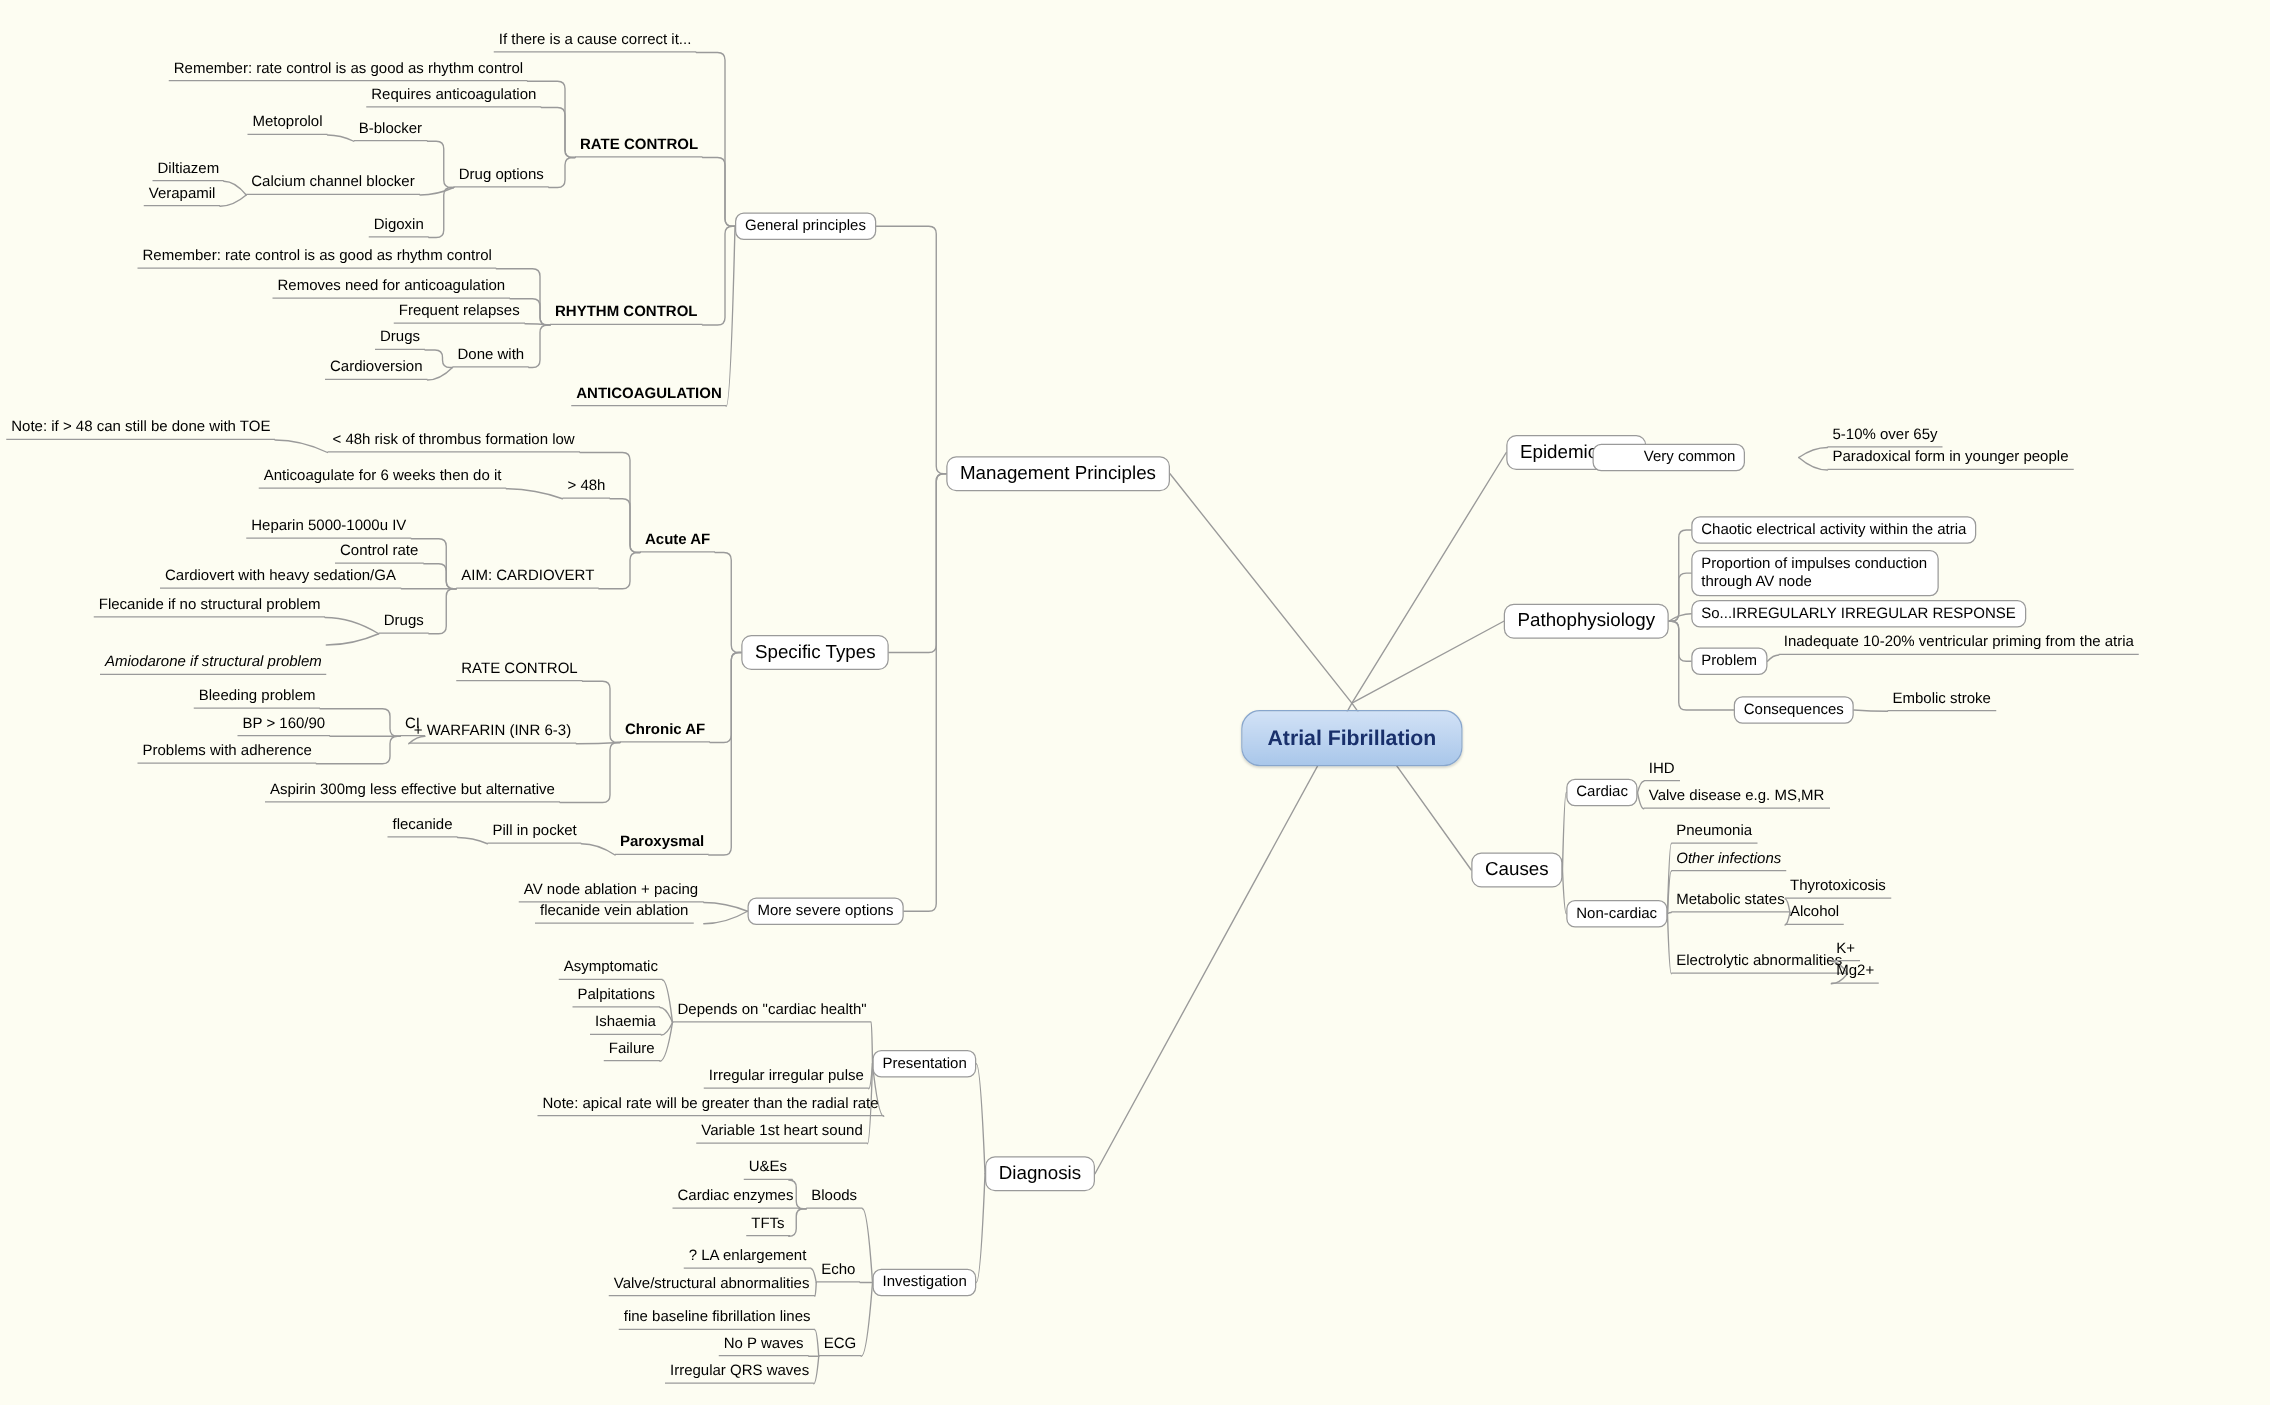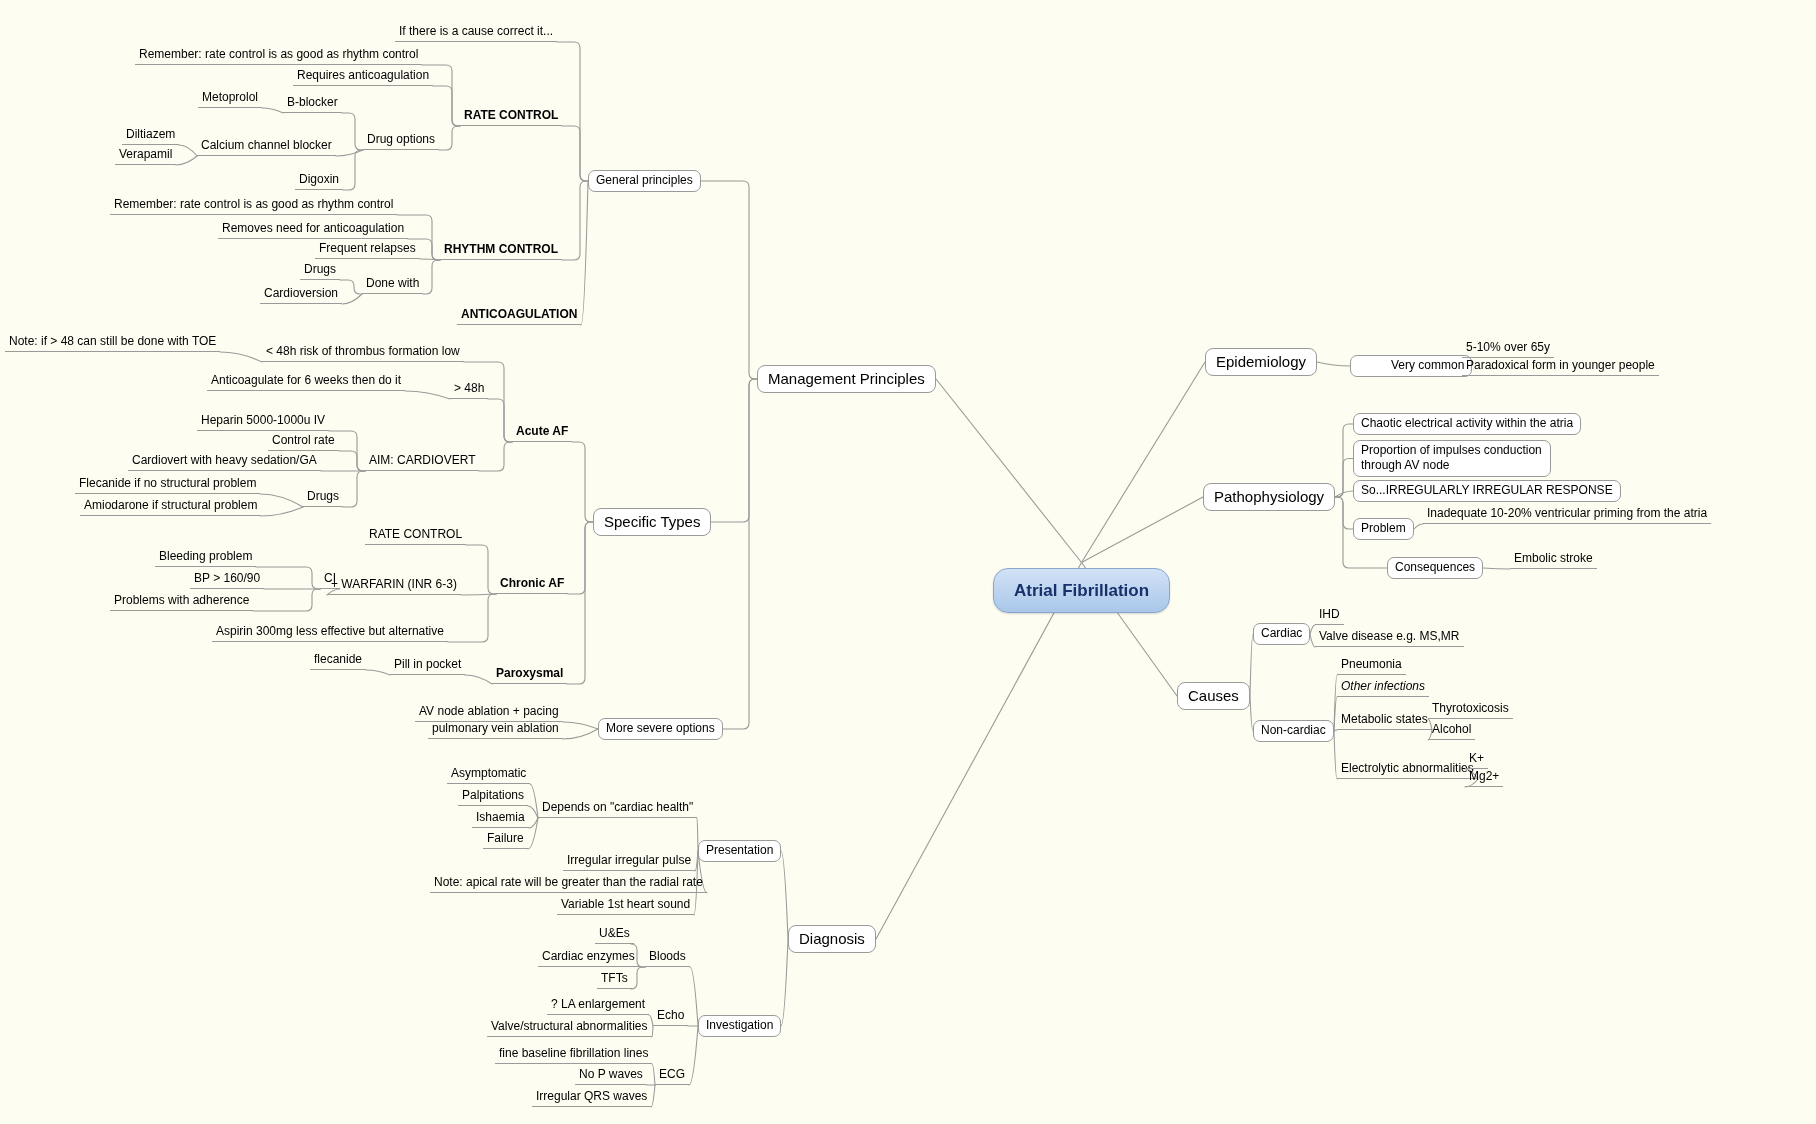--- a/index.html
+++ b/index.html
@@ -152,37 +152,37 @@
     <div class="node leaf" style="left: 262px; top: 344px;">&lt; 48h risk of thrombus formation low</div>
     <div class="node leaf" style="left: 5px; top: 334px;">Note: if &gt; 48 can still be done with TOE</div>
     <div class="node leaf" style="left: 450px; top: 381px;">&gt; 48h</div>
     <div class="node leaf" style="left: 207px; top: 373px;">Anticoagulate for 6 weeks then do it</div>
     <div class="node leaf" style="left: 365px; top: 453px;">AIM: CARDIOVERT</div>
     <div class="node leaf" style="left: 197px; top: 413px;">Heparin 5000-1000u IV</div>
     <div class="node leaf" style="left: 268px; top: 433px;">Control rate</div>
     <div class="node leaf" style="left: 128px; top: 453px;">Cardiovert with heavy sedation/GA</div>
     <div class="node leaf" style="left: 303px; top: 489px;">Drugs</div>
     <div class="node leaf" style="left: 75px; top: 476px;">Flecanide if no structural problem</div>
-    <div class="node leaf" style="left: 80px; top: 498px;">Amiodarone if structural problem</div>
+    <div class="node leaf" style="left: 80px; top: 522px; font-style: italic;">Amiodarone if structural problem</div>
     <div class="node leaf leaf-b" style="left: 496px; top: 576px;">Chronic AF</div>
     <div class="node leaf" style="left: 365px; top: 527px;">RATE CONTROL</div>
     <div class="node leaf" style="left: 327px; top: 577px;">+ WARFARIN (INR 6-3)</div>
     <div class="node leaf" style="left: 320px; top: 571px;">CI</div>
     <div class="node leaf" style="left: 155px; top: 549px;">Bleeding problem</div>
     <div class="node leaf" style="left: 190px; top: 571px;">BP &gt; 160/90</div>
     <div class="node leaf" style="left: 110px; top: 593px;">Problems with adherence</div>
     <div class="node leaf" style="left: 212px; top: 624px;">Aspirin 300mg less effective but alternative</div>
     <div class="node leaf leaf-b" style="left: 492px; top: 666px;">Paroxysmal</div>
     <div class="node leaf" style="left: 390px; top: 657px;">Pill in pocket</div>
     <div class="node leaf" style="left: 310px; top: 652px;">flecanide</div>
     <div class="node box" style="left: 598px; top: 718px;">More severe options</div>
     <div class="node leaf" style="left: 415px; top: 704px;">AV node ablation + pacing</div>
-    <div class="node leaf" style="left: 428px; top: 721px;">pulmonary vein ablation</div>
+    <div class="node leaf" style="left: 428px; top: 721px;">flecanide vein ablation</div>
     <div class="node box-lg" style="left: 1205px; top: 348px;">Epidemiology</div>
-    <div class="node box" style="left: 1350px; top: 355px; padding-left: 40px;">Very common</div>
+    <div class="node box" style="left: 1274px; top: 355px; padding-left: 40px;">Very common</div>
     <div class="node leaf" style="left: 1462px; top: 340px;">5-10% over 65y</div>
     <div class="node leaf" style="left: 1462px; top: 358px;">Paradoxical form in younger people</div>
     <div class="node box-lg" style="left: 1203px; top: 483px;">Pathophysiology</div>
     <div class="node box" style="left: 1353px; top: 413px;">Chaotic electrical activity within the atria</div>
     <div class="node box wrap" style="left: 1353px; top: 440px;">Proportion of impulses conduction through AV node</div>
     <div class="node box" style="left: 1353px; top: 480px;">So...IRREGULARLY IRREGULAR RESPONSE</div>
     <div class="node box" style="left: 1353px; top: 518px;">Problem</div>
     <div class="node leaf" style="left: 1423px; top: 506px;">Inadequate 10-20% ventricular priming from the atria</div>
     <div class="node box" style="left: 1387px; top: 557px;">Consequences</div>
     <div class="node leaf" style="left: 1510px; top: 551px;">Embolic stroke</div>

